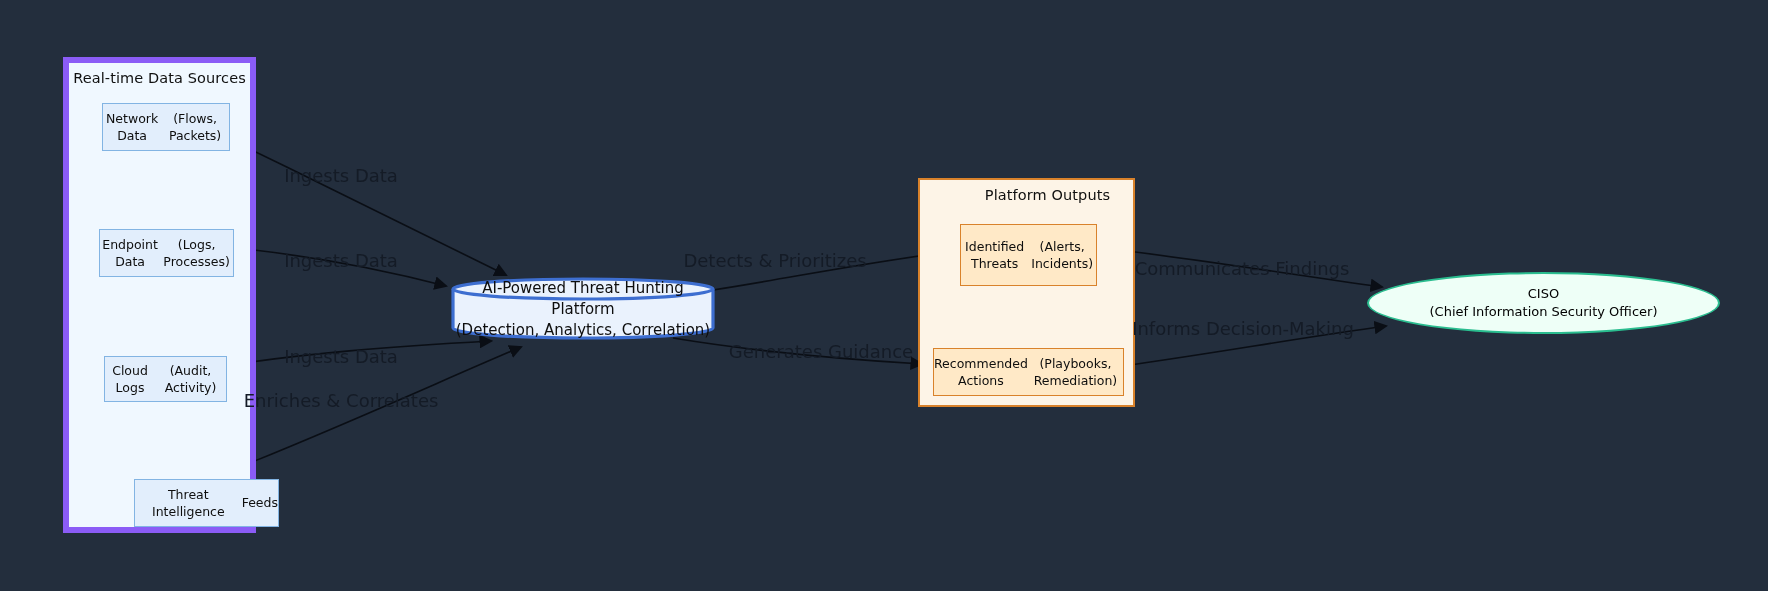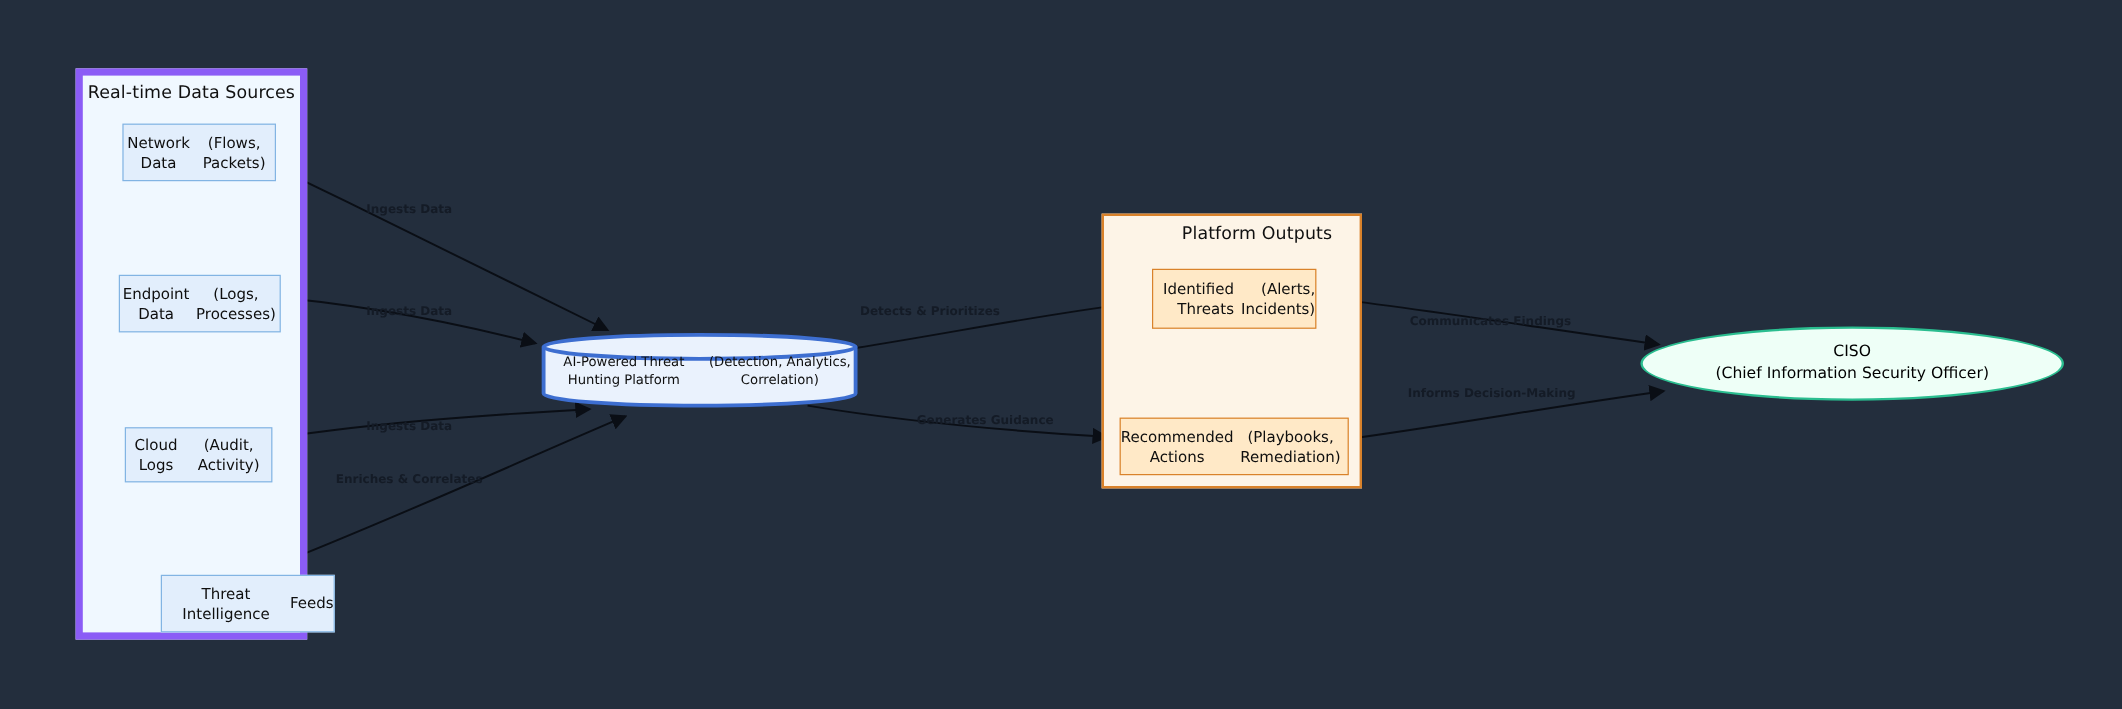--- a/index.html
+++ b/index.html
@@ -31,39 +31,39 @@
     text-align:center;font-size:12.5px;line-height:1.4;color:#0e0e0e;
   }
   .node-blue{background:#e2eefc;border:1px solid #82b4e3;}
   .node-orange{background:#ffe9c7;border:1.5px solid #d9822b;}
 
   .n-network{left:33px;top:40px;width:128px;height:48px;}
   .n-endpoint{left:30px;top:166px;width:135px;height:48px;}
   .n-cloud{left:35px;top:293px;width:123px;height:46px;}
   .n-threat{left:25px;top:416px;width:145px;height:48px;margin-left:40px;}
 
-  .n-identified{left:40px;top:44px;width:137px;height:50px;text-align:right;}
+  .n-identified{left:40px;top:44px;width:137px;height:62px;}
   .n-recommended{left:13px;top:168px;width:191px;height:48px;}
 
   .cylinder-text{
     position:absolute;left:453px;top:285px;width:260px;height:48px;
-    display:flex;flex-direction:row;align-items:center;justify-content:center;
-    text-align:center;font-size:11px;line-height:1.4;color:#0e0e0e;
+    display:flex;flex-direction:column;align-items:center;justify-content:center;
+    text-align:center;font-size:15px;line-height:1.4;color:#0e0e0e;
   }
 
   .ellipse-ciso{
     position:absolute;left:1367px;top:272px;width:353px;height:62px;
     background:#eefff7;border:2px solid #2abd8f;border-radius:50%;
     display:flex;flex-direction:column;align-items:center;justify-content:center;
     text-align:center;font-size:13px;line-height:1.4;color:#000000;box-sizing:border-box;
   }
 
   .edge-label{
     position:absolute;transform:translate(-50%,-50%);
-    font-size:10px;color:#141b26;white-space:nowrap;font-weight:bold;
+    font-size:18px;color:#141b26;white-space:nowrap;
   }
 </style>
 </head>
 <body>
 
 <div class="canvas">
 
   <svg class="edge-layer" viewBox="0 0 1768 591" xmlns="http://www.w3.org/2000/svg">
     <defs>
       <marker id="arrow" viewBox="0 0 10 10" refX="8.5" refY="5" markerWidth="8.5" markerHeight="8.5" orient="auto-start-reverse">

